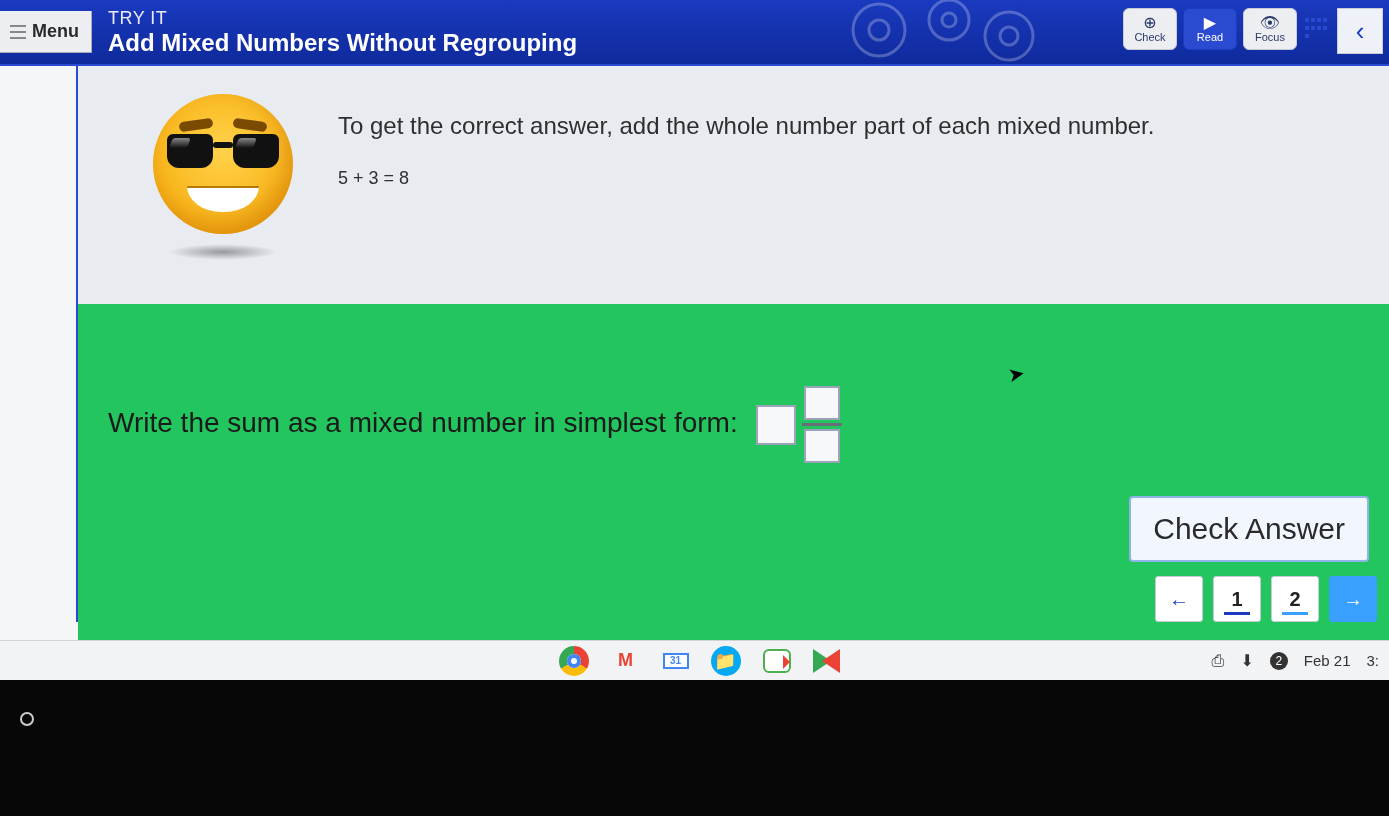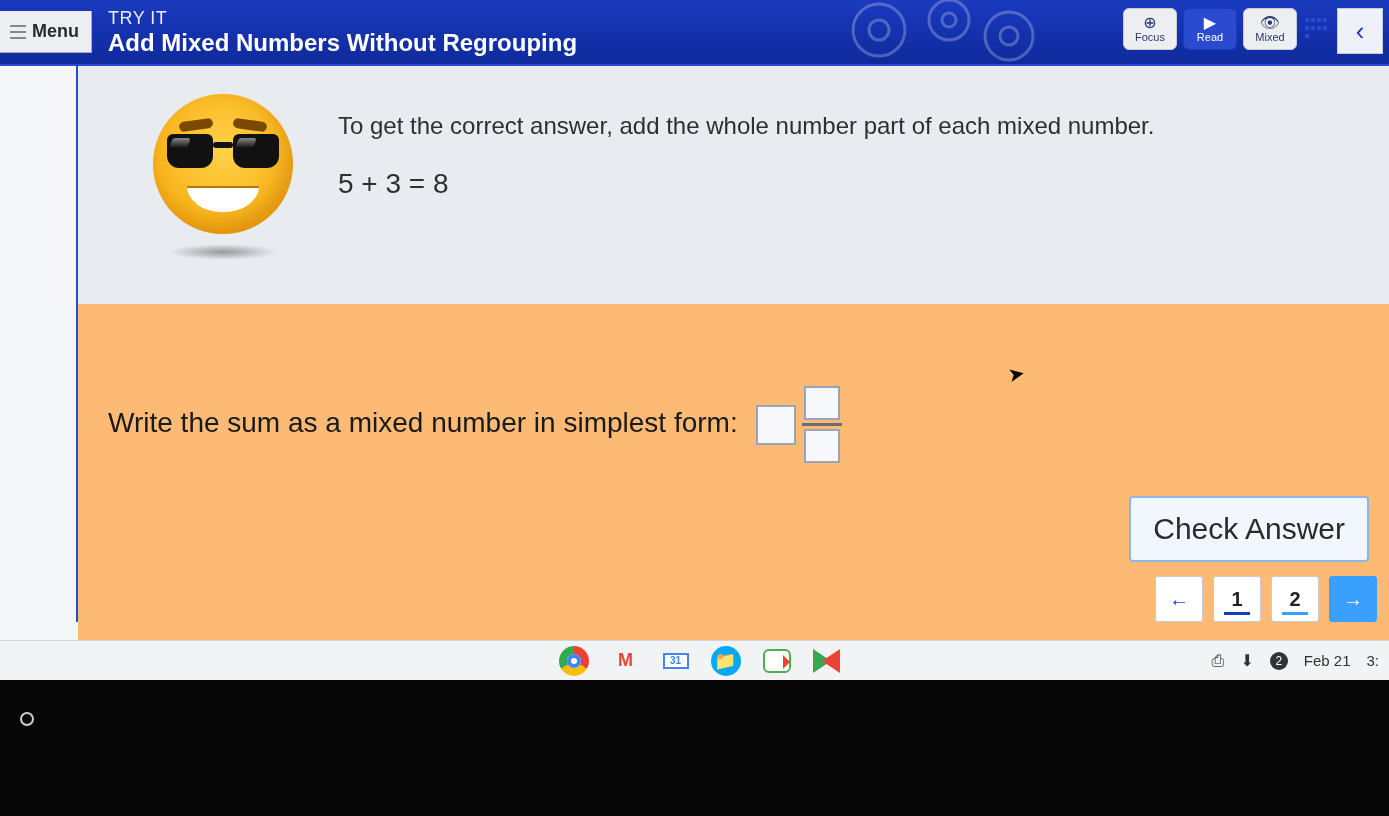--- a/index.html
+++ b/index.html
@@ -46,21 +46,21 @@
     position:absolute; right:6px; top:8px;
   }
 
   
   .gears { position:absolute; right: 330px; top: -10px; opacity:.25; }
   .gears svg { width: 220px; height: 80px; }
 
   
   .content {
     position:absolute; left: 78px; right: 0; top: 66px; bottom: 0;
-    background: #fdba74;
+    background: #22c55e;
   }
   .left-rule { position:absolute; left:76px; top:66px; bottom:18px; width:3px; background:#2a4ad0; }
 
   
   .hint {
     background:#e8ebf0; padding: 28px 40px 50px 40px;
     display:flex; align-items:flex-start; gap: 40px;
   }
   .avatar { width: 150px; height: 160px; position:relative; flex-shrink:0; margin-left: 30px; }
   .face {
@@ -85,21 +85,21 @@
   .lens.l{ left:0;} .lens.r{ right:0;}
   .bridge{ position:absolute; top:8px; left:46px; width:20px; height:6px; background:#111; border-radius:3px;}
   .mouth {
     position:absolute; bottom:22px; left:34px; width:72px; height:26px;
     background:#fff; border-radius: 0 0 40px 40px / 0 0 30px 30px;
     border-top:2px solid #b57a00;
   }
 
   .hint-text { color:#2f2f2f; font-size: 24px; }
   .hint-line1 { margin-top: 18px; margin-bottom: 28px; }
-  .hint-line2 { font-size: 28px; margin-top: 13px; }
+  .hint-line2 { font-size: 18px; margin-top: 13px; }
 
   
   .question {
     padding: 80px 0 0 30px;
     display:flex; align-items:center; gap: 12px;
     color:#1a1a1a; font-size: 28px;
   }
   .mixed { display:inline-flex; align-items:center; gap:6px; margin-left:6px; position:relative; top:2px; }
   .whole-box, .num-box, .den-box {
     border:2px solid #9aa3b8; background:#f7f8fb;
@@ -189,29 +189,29 @@
             <circle cx="110" cy="30" r="7"></circle>
         <circle cx="170" cy="46" r="24"></circle>
             <circle cx="170" cy="46" r="9"></circle>
       </g>
         </svg>
     </div>
 
     <div class="top-controls">
       <div class="ctrl-btn">
         <span class="ico">⊕</span>
-        <span>Focus</span>
+        <span>Check</span>
       </div>
       <div class="ctrl-btn read">
         <span class="ico">▶</span>
         <span>Read</span>
       </div>
       <div class="ctrl-btn">
         <span class="ico">👁</span>
-        <span>Mixed</span>
+        <span>Focus</span>
       </div>
       <div class="grid-btn">
         <span></span>
           <span></span>
           <span></span>
           <span></span>
           <span></span>
           <span></span>
           <span></span>
           <span></span>

